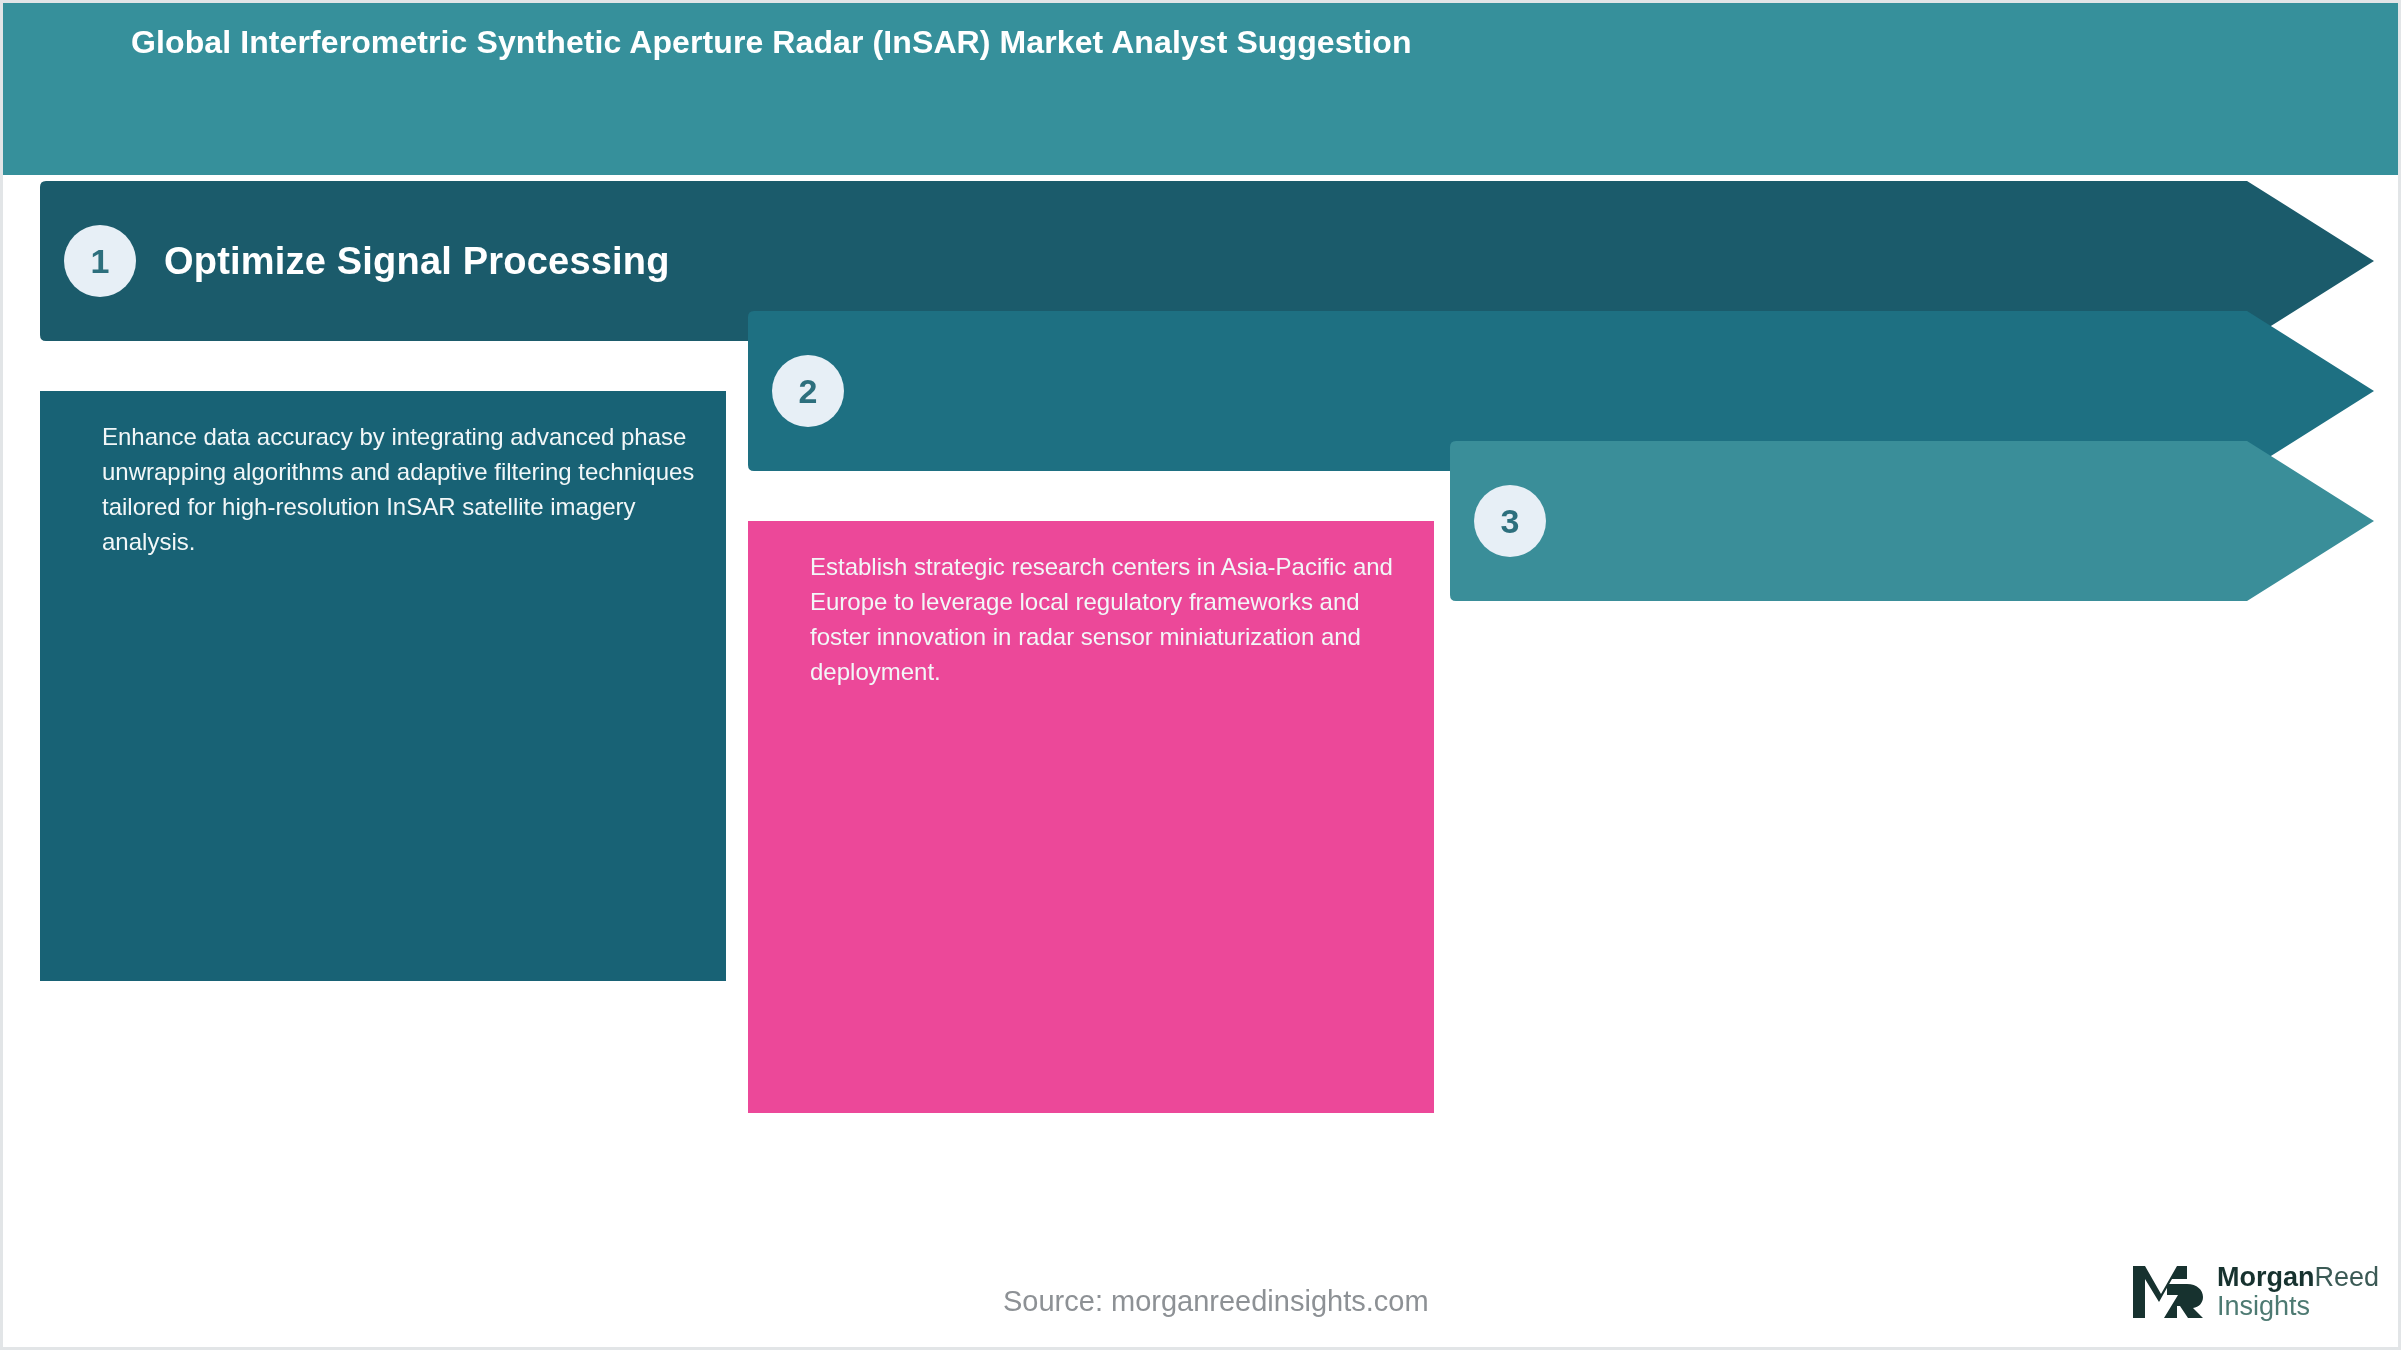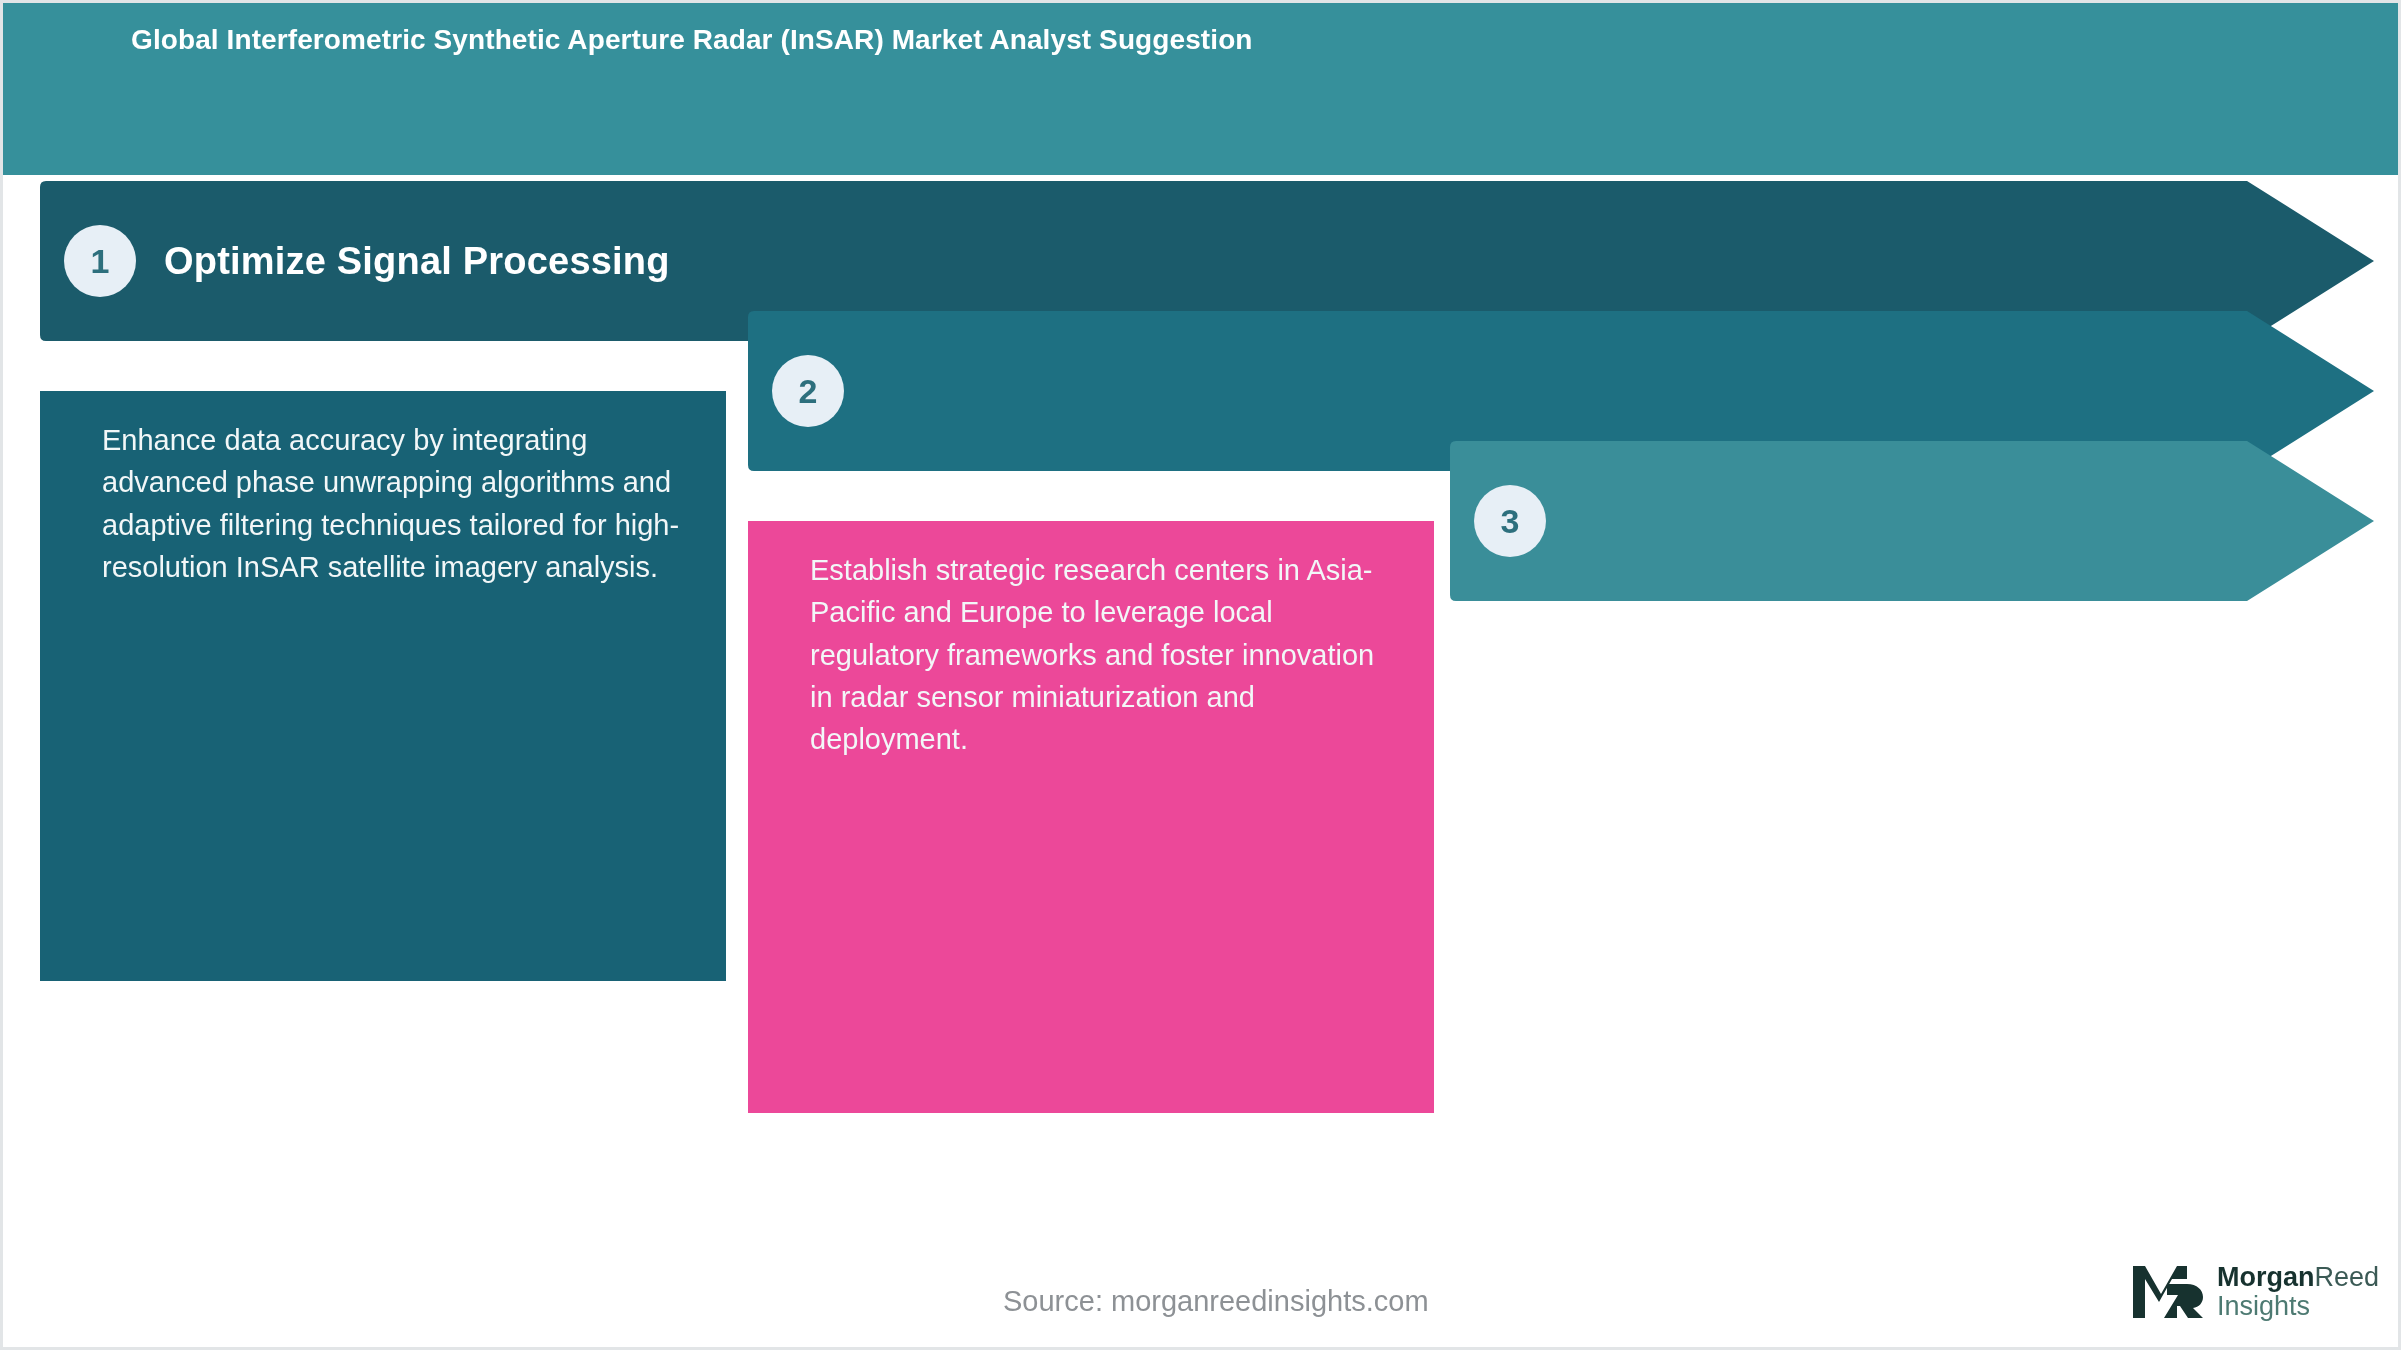--- a/index.html
+++ b/index.html
@@ -28,21 +28,21 @@
     width: 2401px;
     height: 172px;
     background: #36909b;
   }
   #header-title {
     position: absolute;
     left: 128px;
     top: 20px;
     width: 1820px;
     color: #ffffff;
-    font-size: 28px;
+    font-size: 32px;
     font-weight: bold;
     line-height: 1.22;
     letter-spacing: .1px;
   }
 
   
   .arrow-row {
     position: absolute;
   }
   .arrow-svg {
@@ -79,21 +79,21 @@
   }
 
   
   .body-card {
     position: absolute;
     box-sizing: border-box;
     padding: 28px 30px 20px 62px;
   }
   .body-text {
     color: #f2f7f8;
-    font-size: 29px;
+    font-size: 24px;
     line-height: 1.46;
   }
 
   
   #source-note {
     position: absolute;
     left: 1000px;
     top: 1282px;
     font-size: 29px;
     color: #8d9195;

